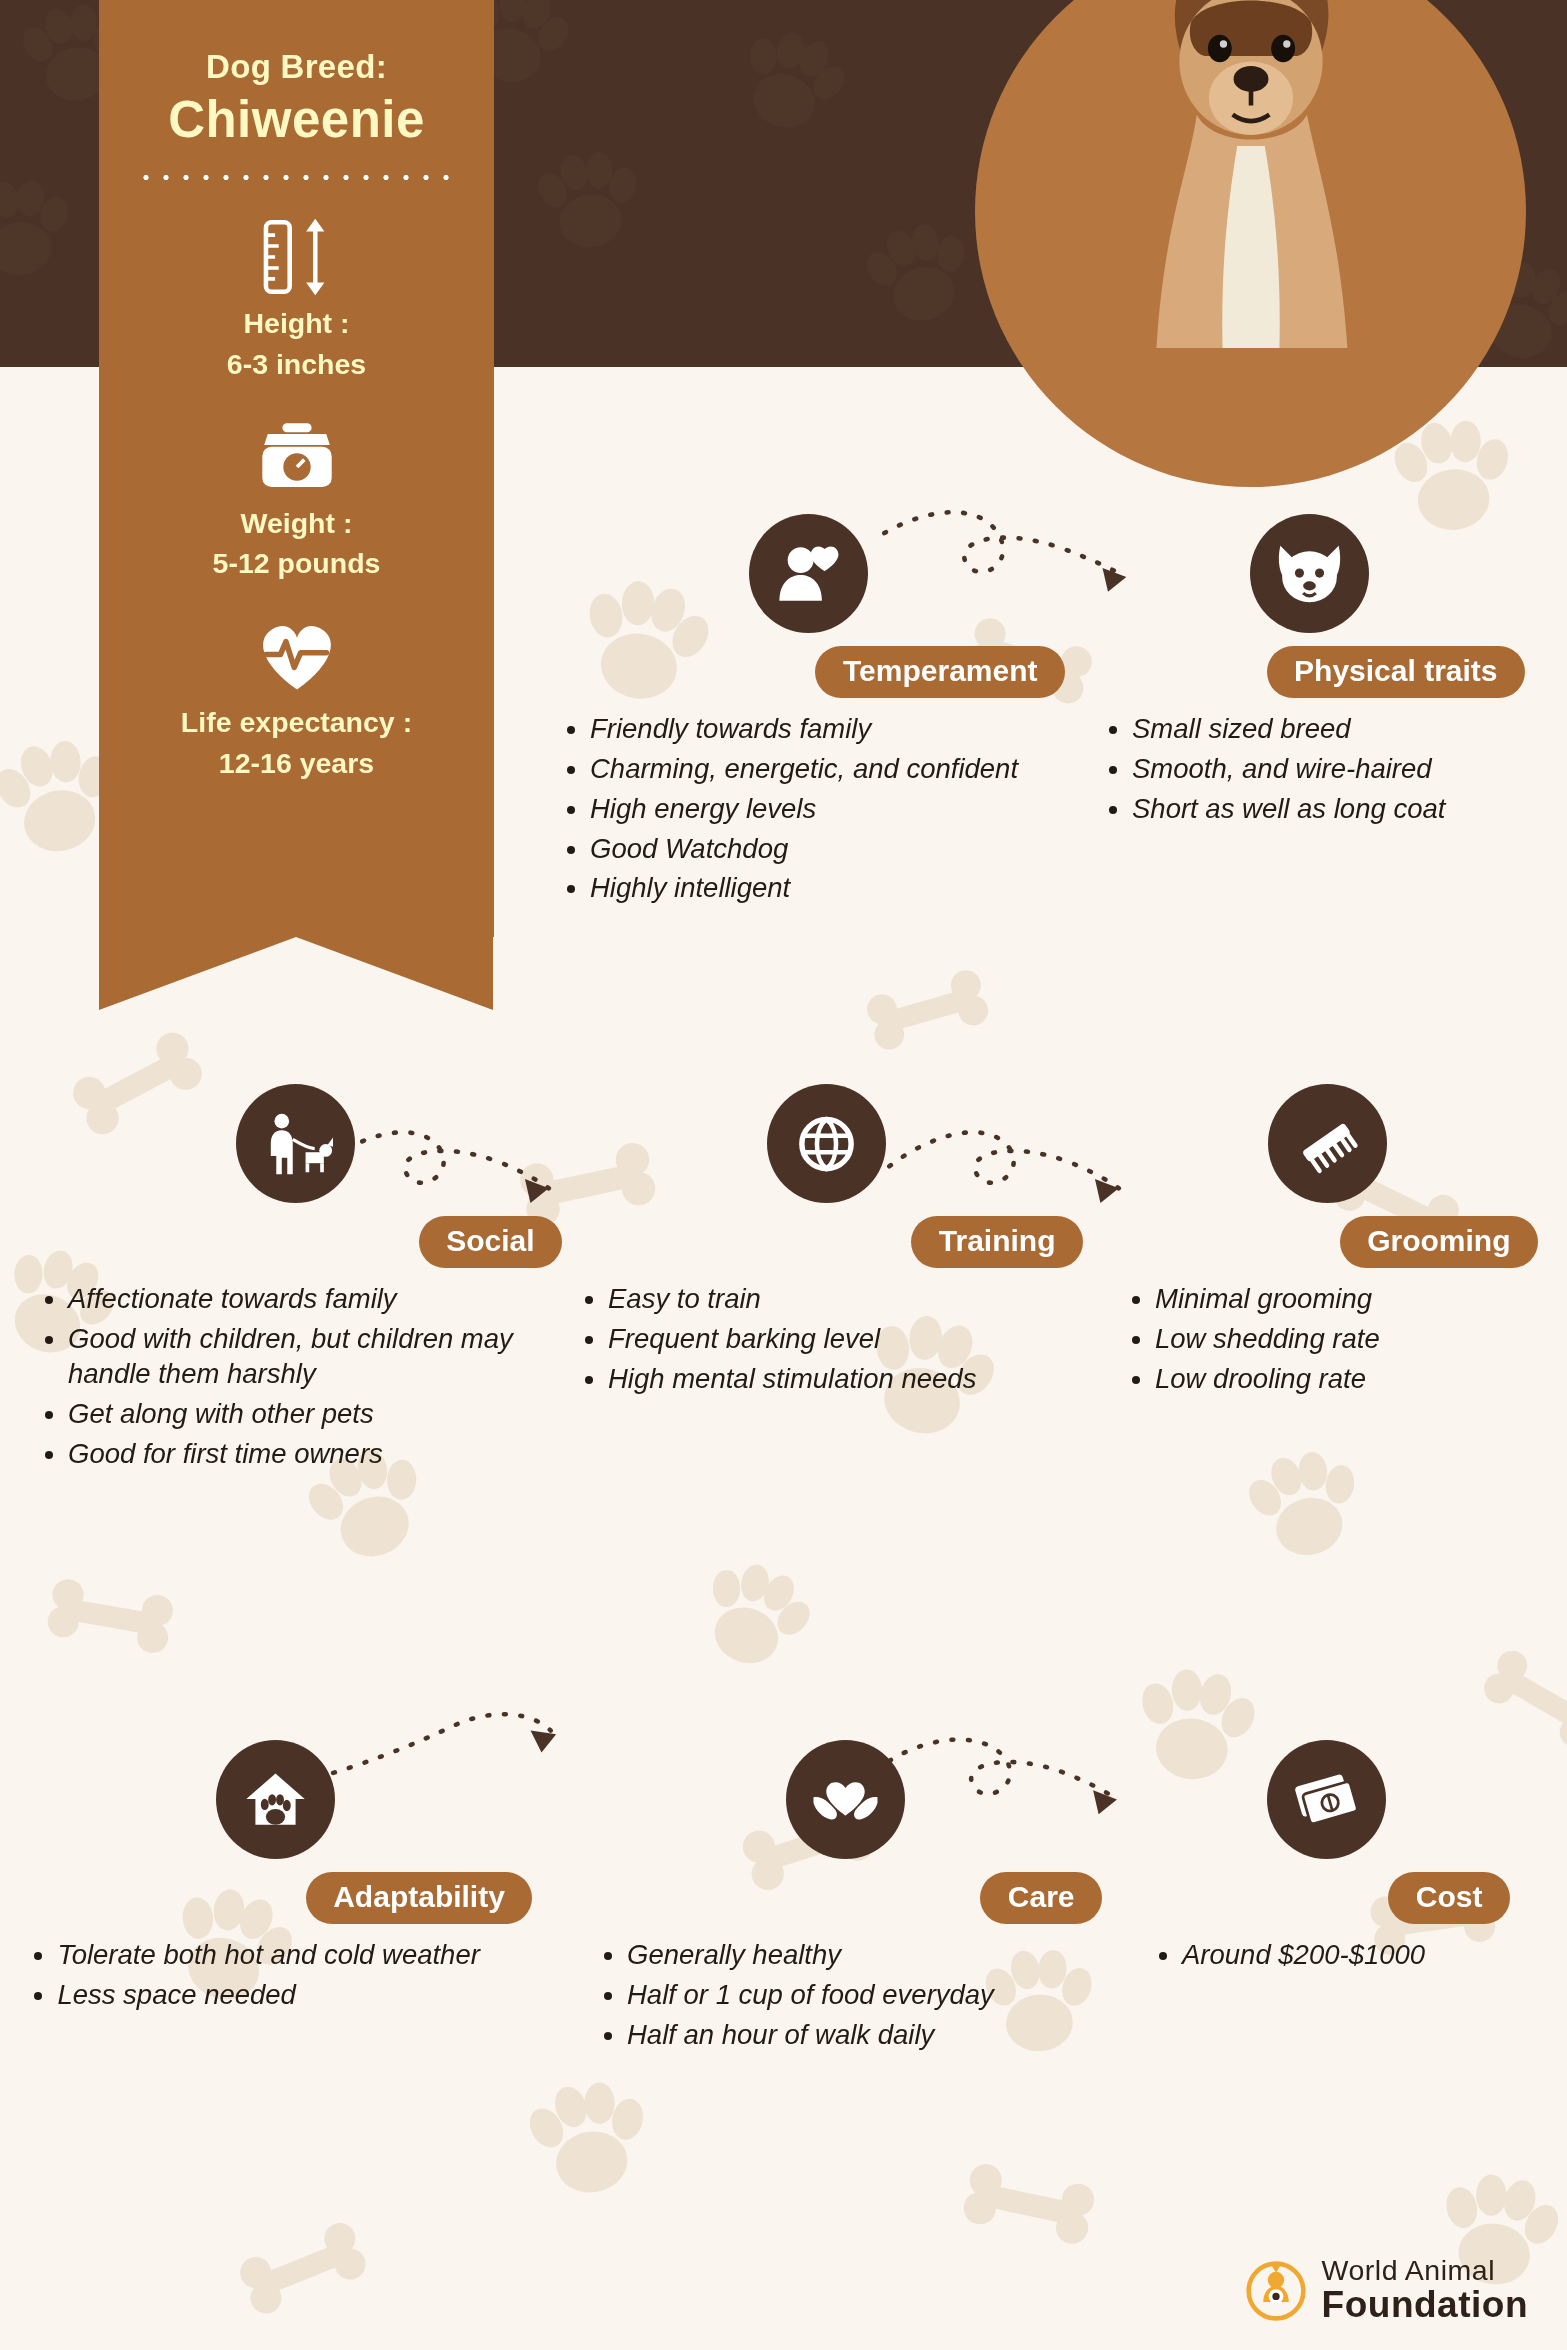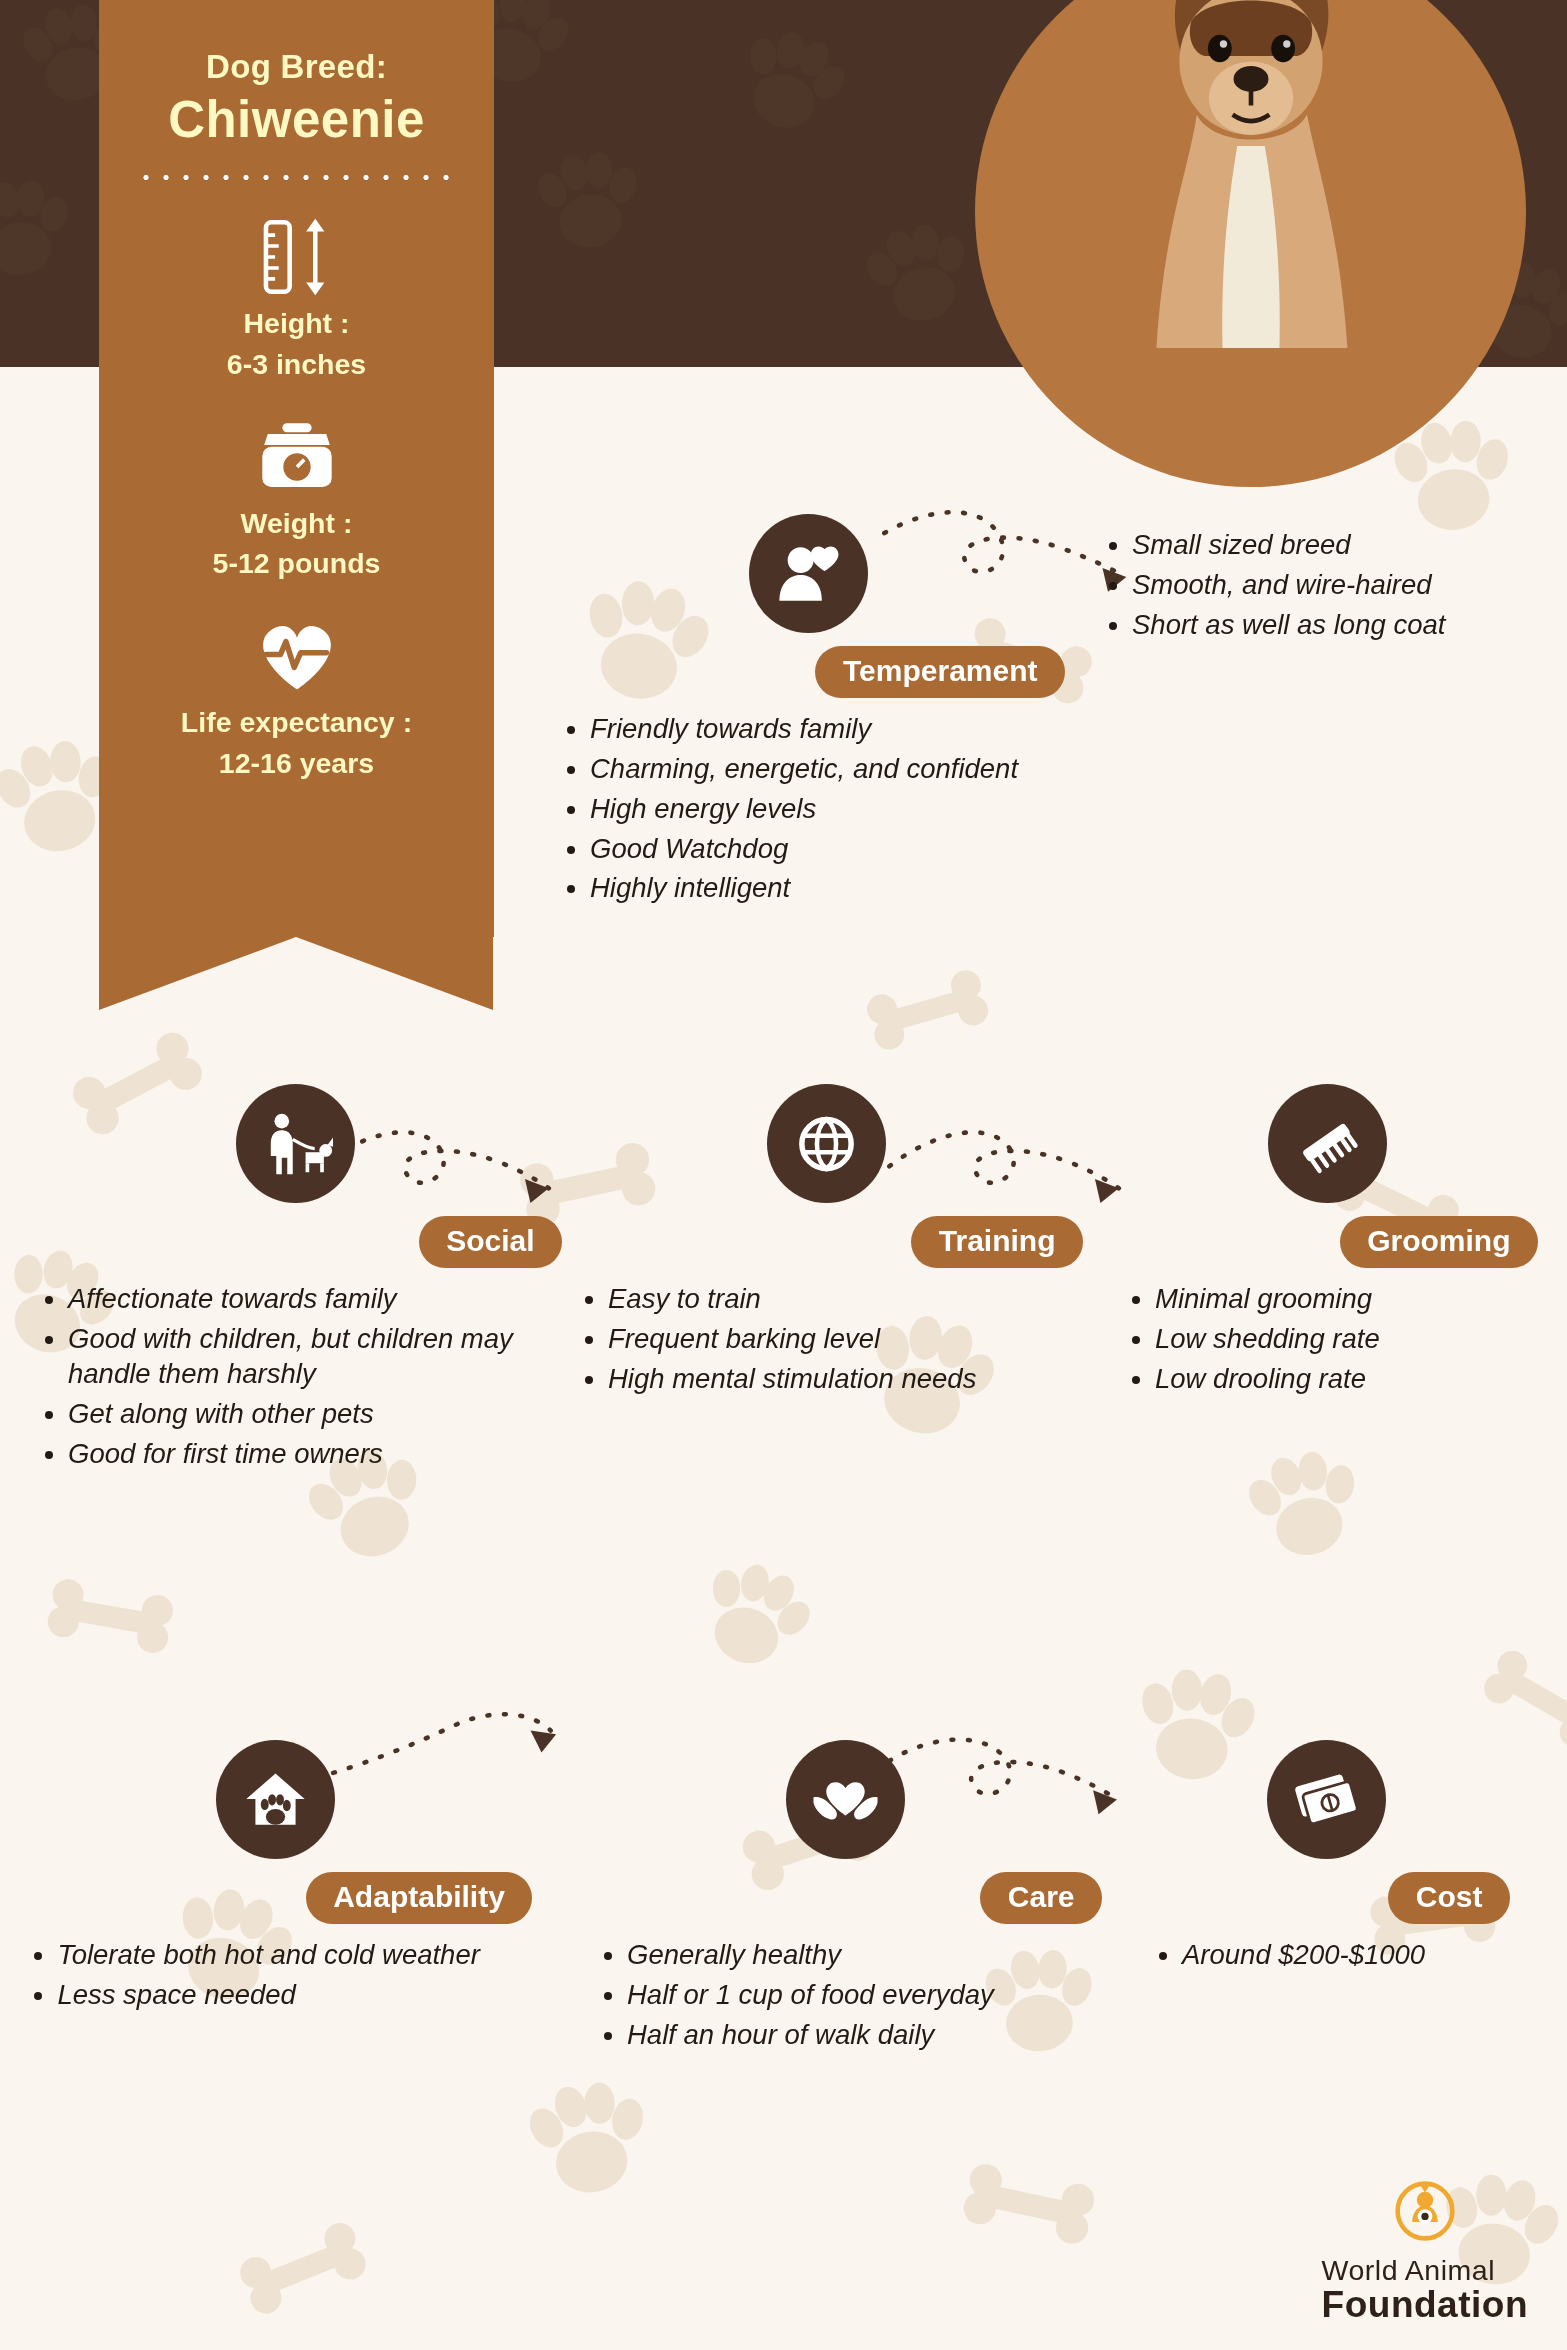--- a/index.html
+++ b/index.html
@@ -152,21 +152,20 @@
 
   
   .logo {
     position: absolute;
     right: 40px;
     bottom: 26px;
     display: flex;
     align-items: center;
     gap: 14.7px;
     z-index: 5;
-    flex-direction: column;
   }
   .logo-text { line-height: 1.05; color: #2d2119; }
   .logo-top { font-size: 28.5px; letter-spacing: 0.5px; }
   .logo-bottom { font-size: 37px; font-weight: bold; letter-spacing: 0.5px; }
 </style>
 </head>
 <body>
 
 <div id="page">
 
@@ -343,20 +342,34 @@
     <ul class="bullets">
       <li>Friendly towards family</li>
       <li>Charming, energetic, and confident</li>
       <li>High energy levels</li>
       <li> Good Watchdog</li>
       <li>Highly intelligent</li>
     </ul>
   </div>
 
   <div class="section" style="left:1093px; top:514px; width:432px;">
+    <div class="sec-title-wrap">
+      <div class="sec-icon">
+        <svg width="73" height="72" viewBox="0 0 80 78">
+          <path d="M8 8 C4 26 8 40 14 46 L22 22 Z" fill="#fff"></path>
+          <path d="M72 8 C76 26 72 40 66 46 L58 22 Z" fill="#fff"></path>
+          <ellipse cx="40" cy="42" rx="30" ry="28" fill="#fff"></ellipse>
+          <circle cx="29" cy="38" r="5" fill="#4a3326"></circle>
+          <circle cx="51" cy="38" r="5" fill="#4a3326"></circle>
+          <ellipse cx="40" cy="52" rx="7" ry="5" fill="#4a3326"></ellipse>
+          <path d="M33 60 Q40 66 47 60" stroke="#4a3326" stroke-width="3.5" fill="none"></path>
+        </svg>
+      </div>
+      <div class="sec-title">Physical traits</div>
+    </div>
     <ul class="bullets">
       <li>Small sized breed</li>
       <li>Smooth, and wire-haired</li>
       <li>Short as well as long coat</li>
     </ul>
   </div>
 
   <div class="section" style="left:29px; top:1084px; width:533px;">
     <div class="sec-title-wrap">
       <div class="sec-icon">

